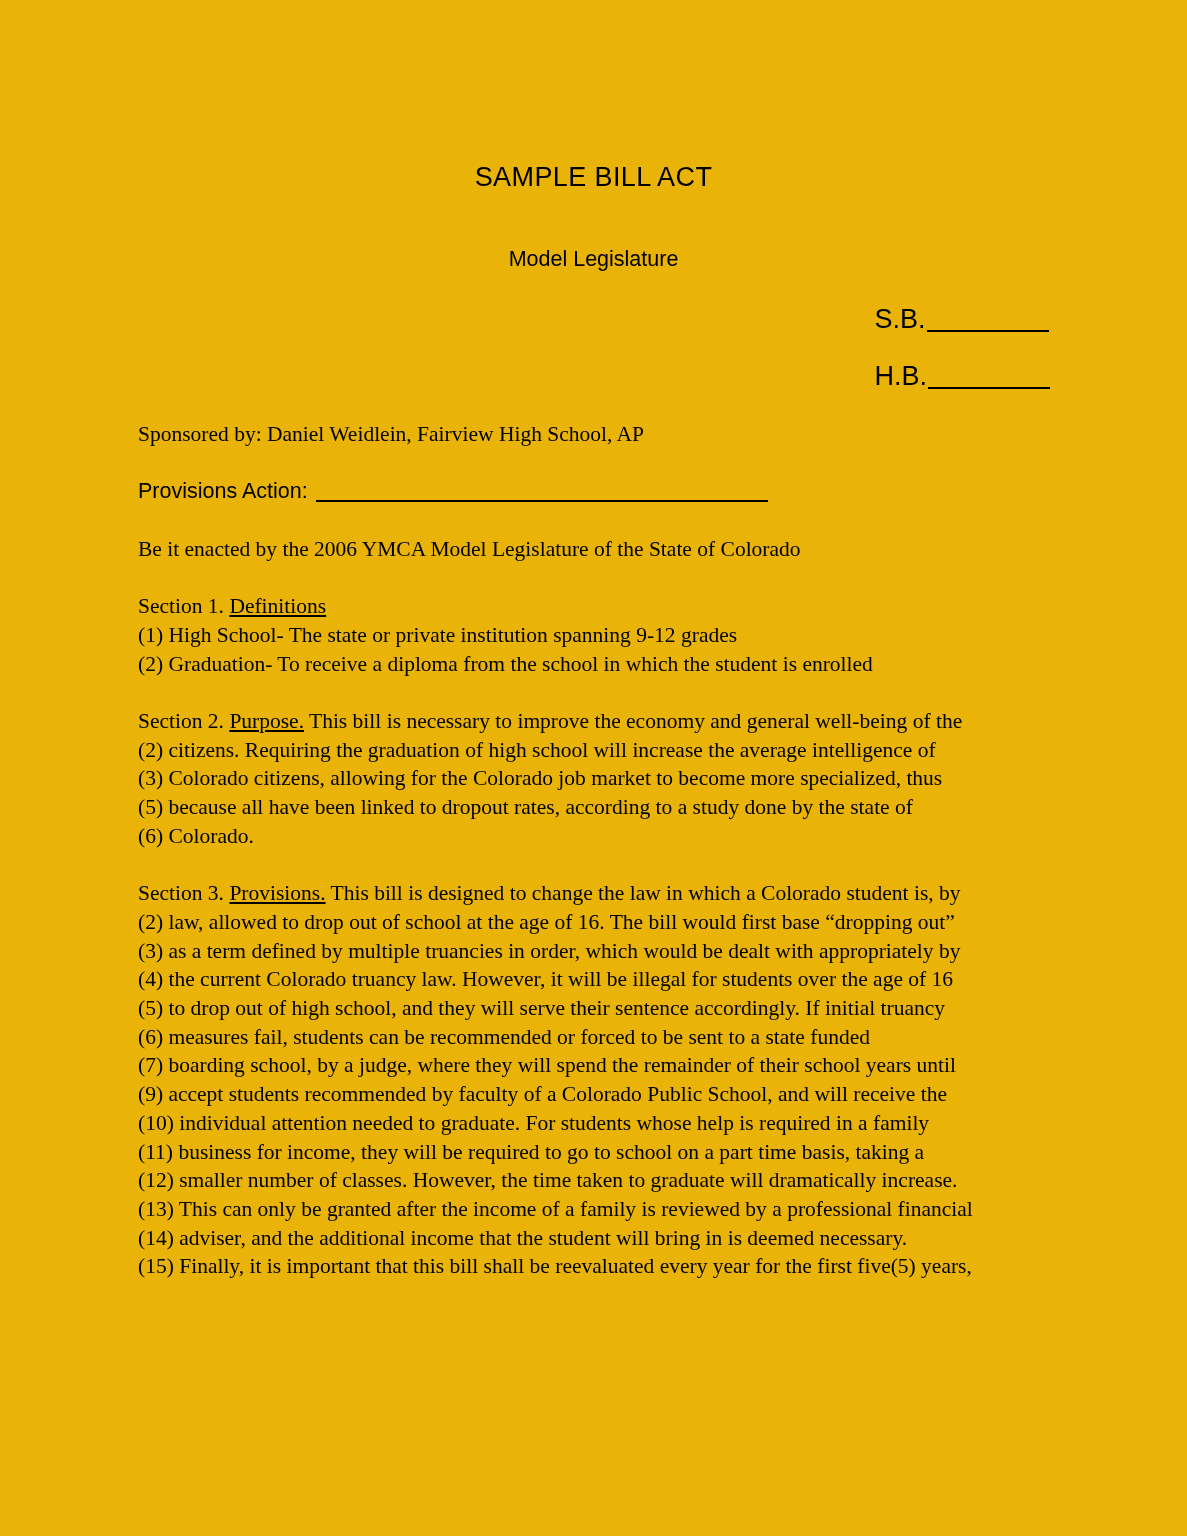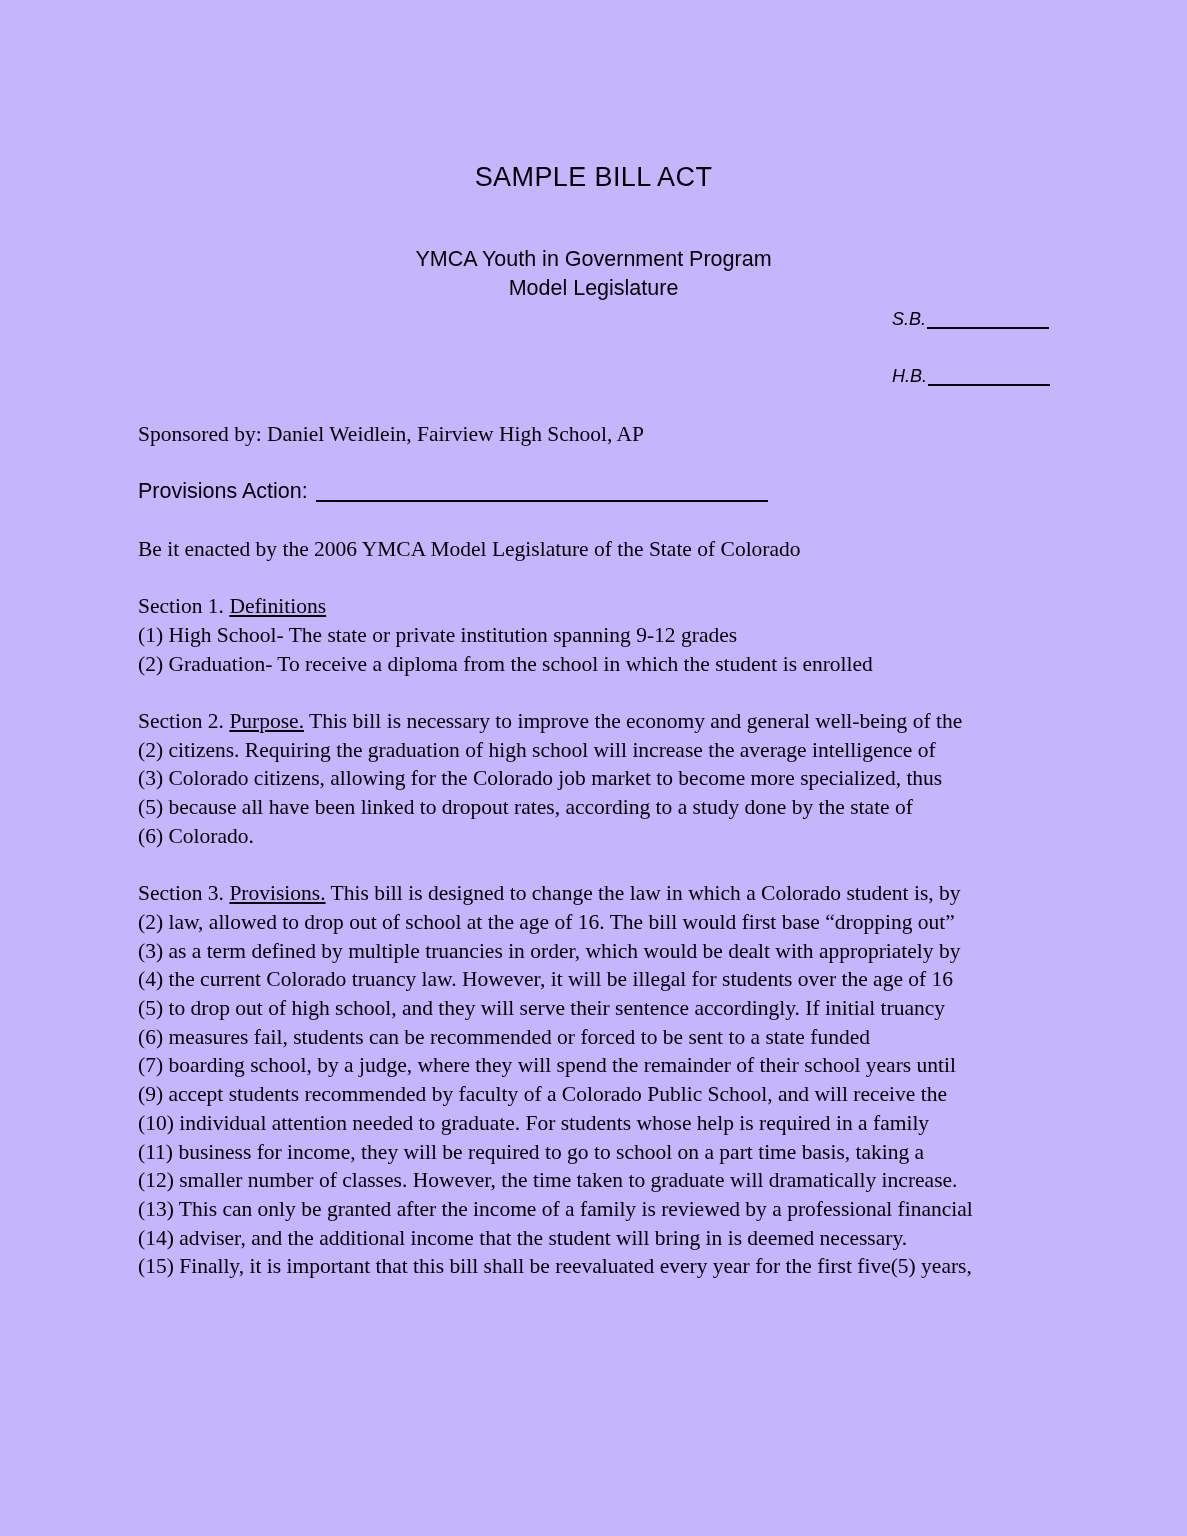--- a/index.html
+++ b/index.html
@@ -12,21 +12,21 @@
     height: 1536px;
     font-family: "Liberation Sans", sans-serif;
     color: #000000;
     -webkit-font-smoothing: antialiased;
   }
 
   .page {
     position: relative;
     width: 1187px;
     height: 1536px;
-    background: #c4b5fd;
+    background: #eab308;
     box-sizing: border-box;
     overflow: hidden;
   }
 
   
   .doc-title {
     position: absolute;
     left: 0;
     top: 160px;
     width: 1187px;
@@ -48,23 +48,22 @@
     line-height: 29px;
   }
   .org-block .org-line { display: block; }
 
   
   .bill-numbers {
     position: absolute;
     right: 137px;
     top: 305px;
     text-align: left;
-    font-size: 18px;
+    font-size: 27px;
     line-height: 29px;
-    font-style: italic;
   }
   .bill-num-row {
     display: block;
     white-space: nowrap;
     margin-bottom: 28px;
   }
   .bill-num-row:last-child { margin-bottom: 0; }
   .bill-num-label { display: inline; }
   .blank-rule {
     display: inline-block;
@@ -102,21 +101,20 @@
   .u { text-decoration: underline; text-underline-offset: 2px; }
 </style>
 </head>
 <body>
 
 <div class="page">
 
   <h1 class="doc-title">SAMPLE BILL ACT</h1>
 
   <div class="org-block">
-    <span class="org-line">YMCA Youth in Government Program</span>
     <span class="org-line">Model Legislature</span>
   </div>
 
   <div class="bill-numbers">
     <span class="bill-num-row">
       <span class="bill-num-label">S.B.</span><span class="blank-rule"></span>
     </span>
     <span class="bill-num-row">
       <span class="bill-num-label">H.B.</span><span class="blank-rule"></span>
     </span>

